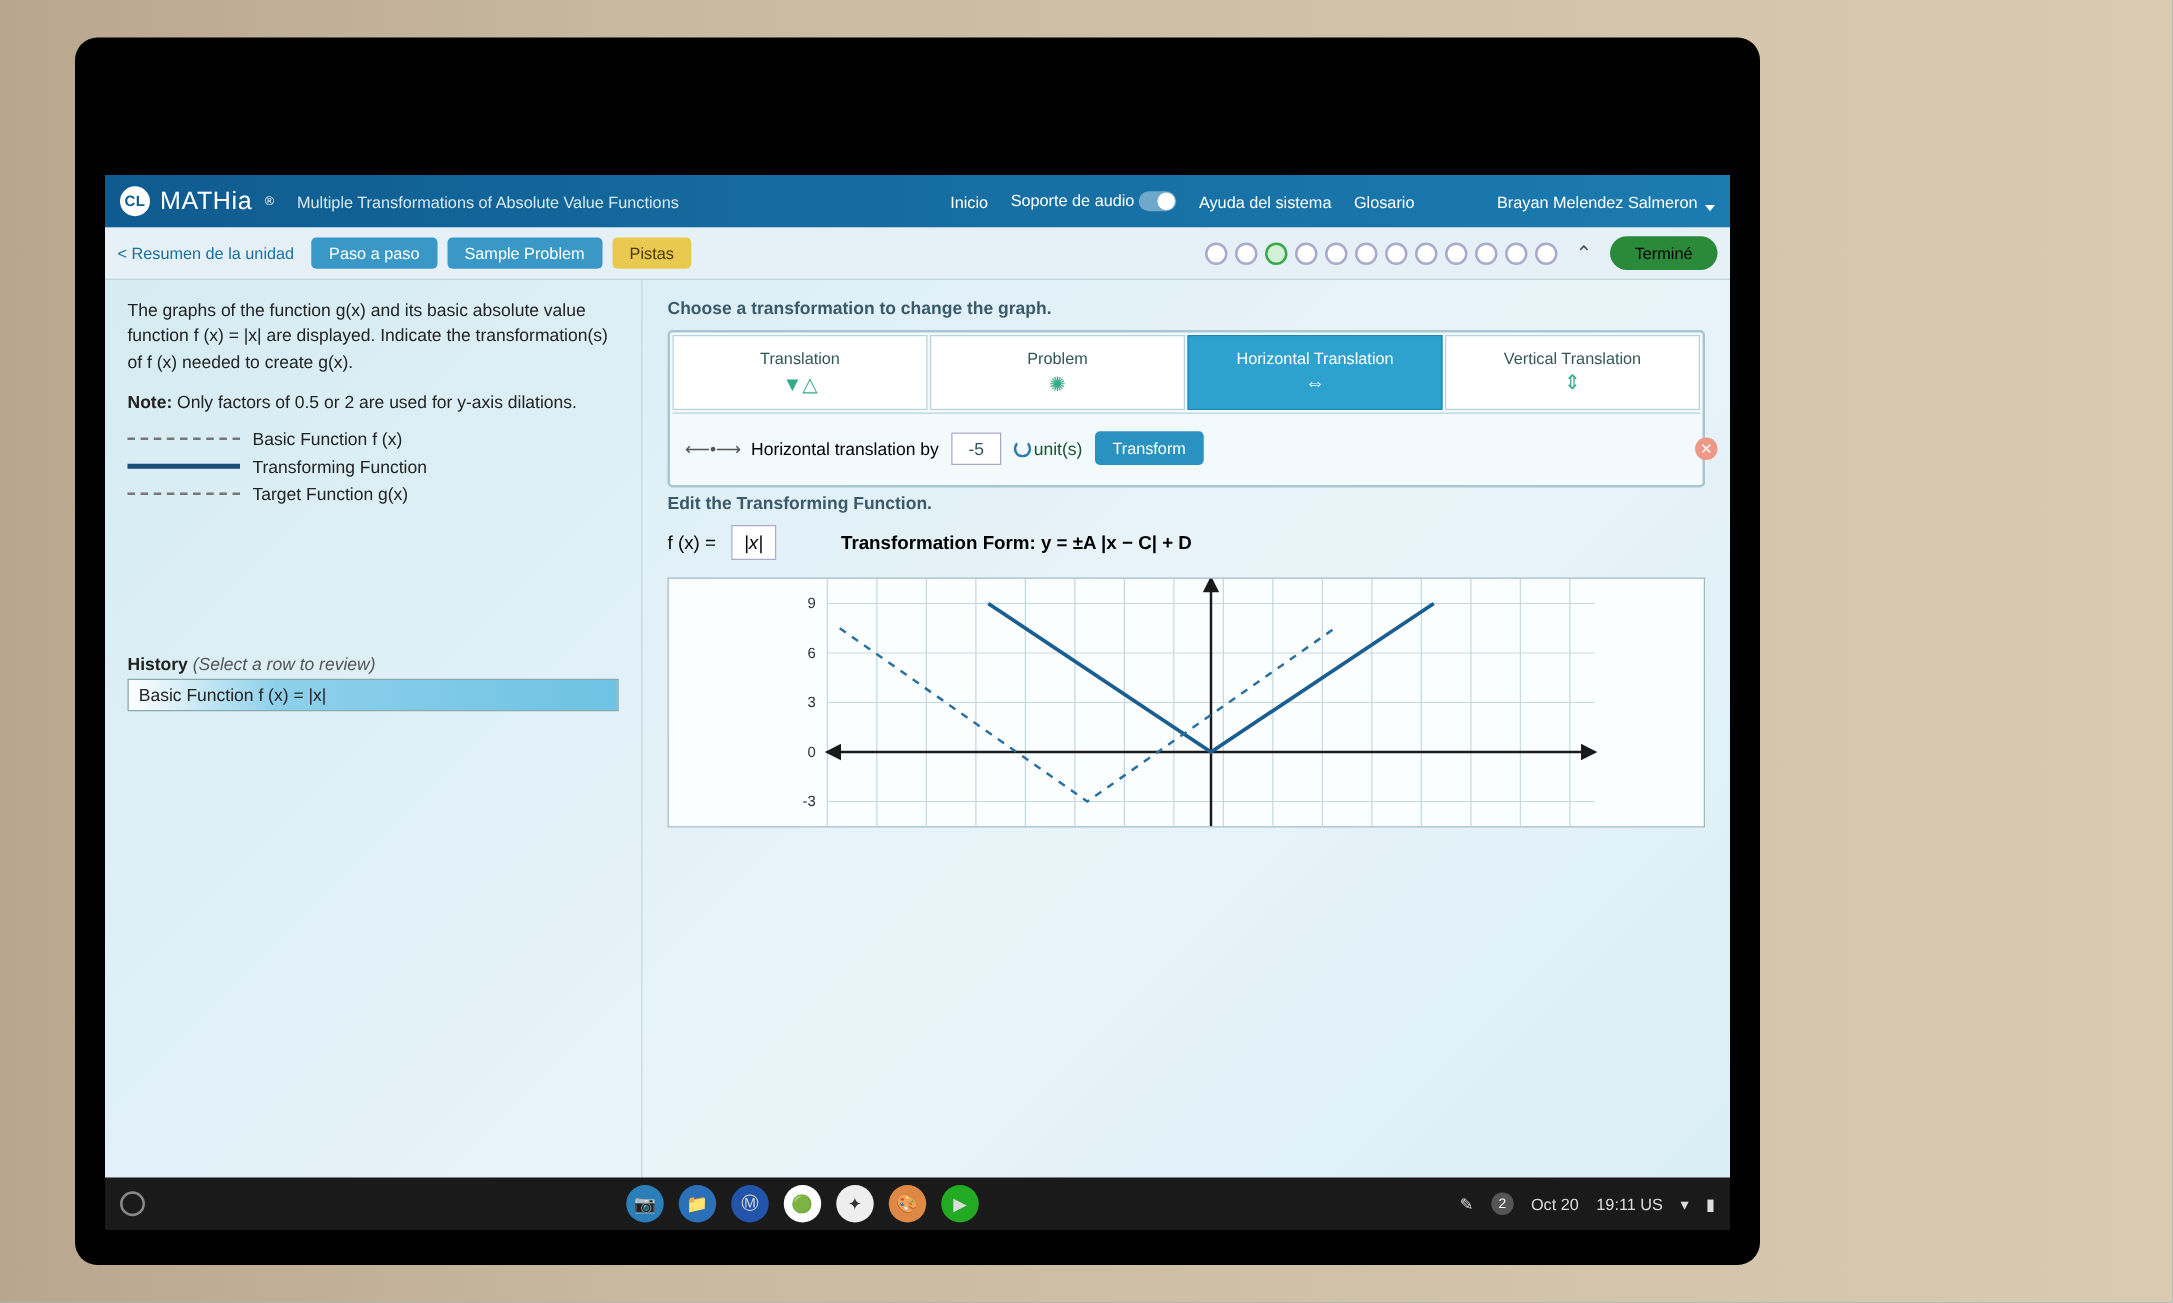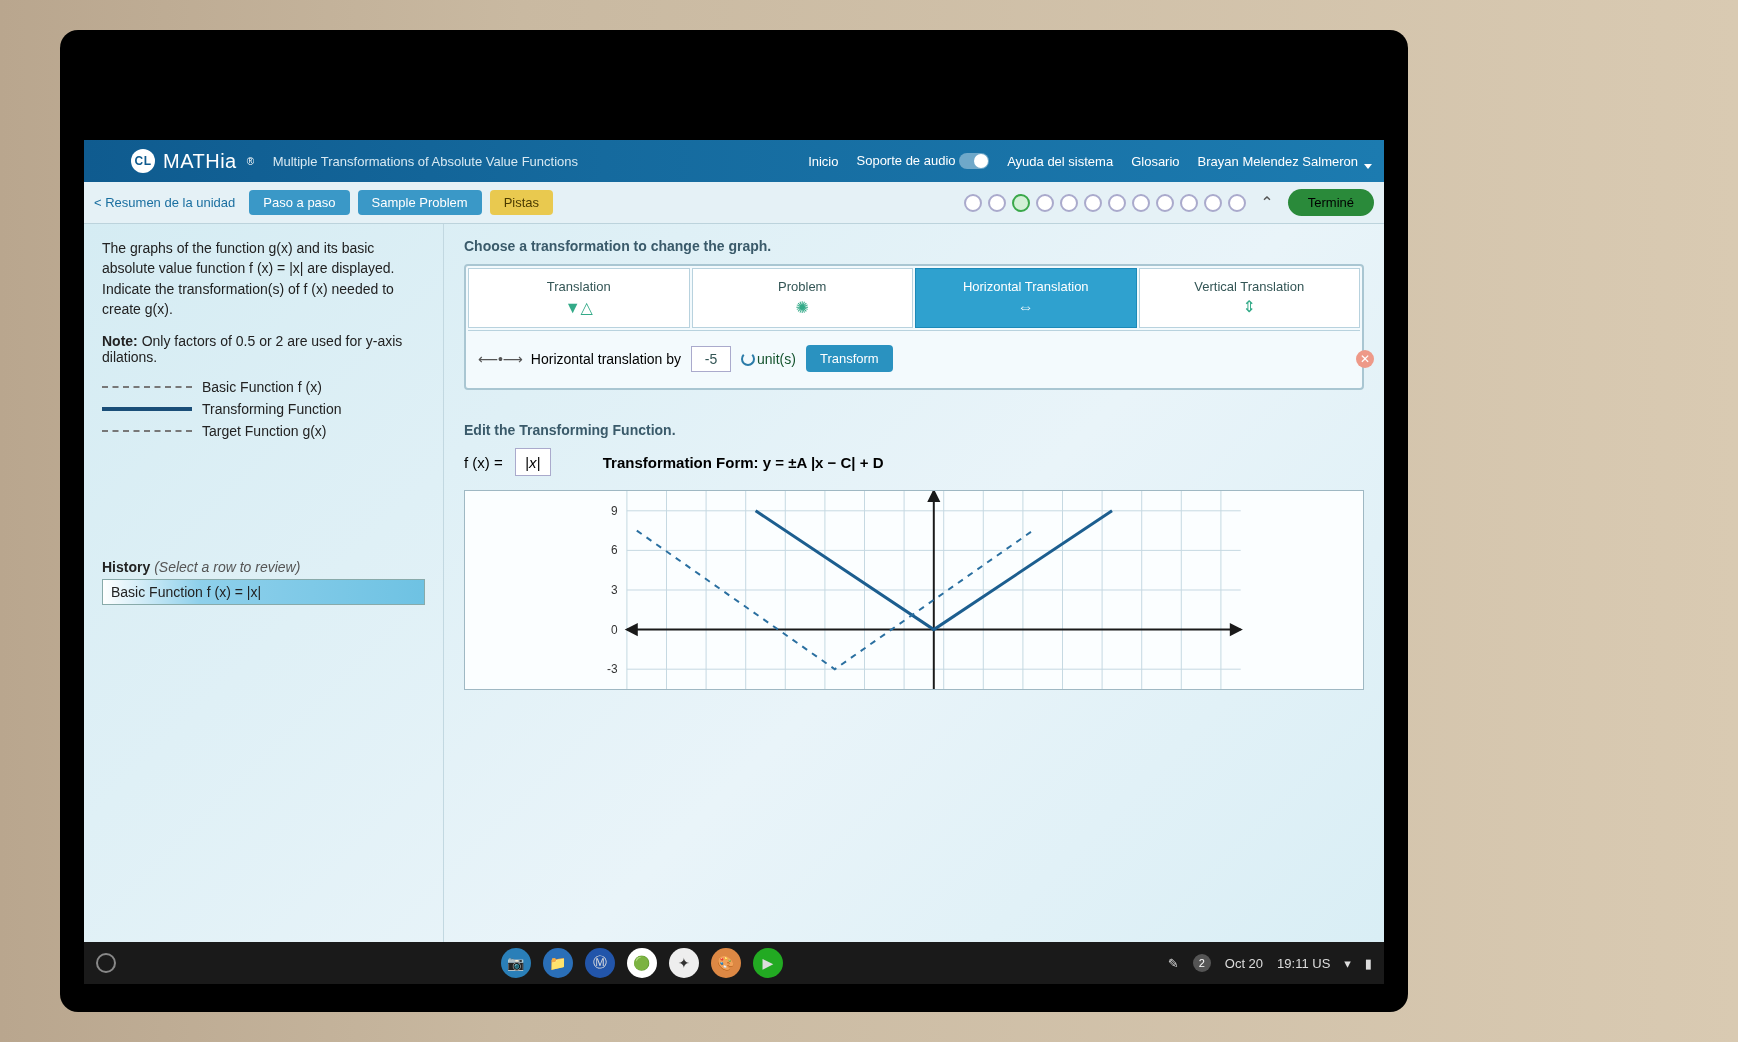--- a/index.html
+++ b/index.html
@@ -42,35 +42,35 @@
     gap: 18px;
   }
   .brand {
     display: flex; align-items: center; gap: 8px;
     font-size: 20px; font-weight: 400; letter-spacing: 0.5px;
   }
   .brand .logo {
     width: 24px; height: 24px; border-radius: 50%;
     background: #fff; color: #0f5b8f;
     display: inline-flex; align-items: center; justify-content: center;
-    font-size: 12px; font-weight: bold; margin-left: 35px;
+    font-size: 12px; font-weight: bold;
   }
   .brand sup { font-size: 10px; margin-left: 2px; }
   .subtitle { font-size: 13px; color: #d7e9f2; flex: 0 0 auto; }
   .header-spacer { flex: 1; }
   .hdr-link { font-size: 13px; color: #fff; cursor: pointer; }
   .toggle {
     width: 30px; height: 16px; border-radius: 8px; background: #6fa8c9;
     position: relative; display: inline-block; vertical-align: middle;
   }
   .toggle::after {
     content: ""; position: absolute; width: 14px; height: 14px;
     background: #fff; border-radius: 50%; top: 1px; right: 1px;
   }
-  .user { display: flex; align-items: flex-end; gap: 6px; }
+  .user { display: flex; align-items: flex-end; gap: 6px; margin-left: 48px; }
   .caret-down { width:0;height:0;border-left:4px solid transparent;border-right:4px solid transparent;border-top:5px solid #fff;}
 
   
   .toolbar {
     height: 42px;
     background: #e5f1f6;
     display: flex; align-items: center;
     padding: 0 10px;
     gap: 8px;
     border-bottom: 1px solid #bcd3dc;
@@ -98,21 +98,21 @@
     padding: 6px 20px; border-radius: 14px; font-size: 13px;
   }
 
   
   .content {
     position: absolute; left:0; right:0; top:84px; bottom:42px;
     display: flex;
     background: linear-gradient(135deg,#d5ecf3 0%, #e9f4f9 60%, #d9eef5 100%);
   }
   .left-col {
-    width: 360px; padding: 14px 18px;
+    width: 430px; padding: 14px 18px;
     font-size: 14px; color: #222;
     border-right: 1px solid #c2d8e1;
     overflow: hidden;
   }
   .intro { line-height: 1.45; }
   .note { margin-top: 14px; }
   .note b { font-weight: bold; }
   .legend { margin-top: 14px; font-size: 14px; }
   .legend-row { display:flex; align-items:center; gap:10px; margin:6px 0;}
   .swatch {
@@ -191,21 +191,21 @@
     color:#14532d;
   }
   .unit-spinner .spin {
     width:14px;height:14px;border:2px solid #2a7ba8;border-top-color:transparent;
     border-radius:50%;
   }
   .transform-btn {
     background:#2a92c0;color:#fff;border:none;padding:6px 14px;border-radius:4px;font-size:13px;
   }
 
-  .edit-section { margin-top: 32px; }
+  .edit-section { margin-top: 4px; }
   .fx-row { display:flex; align-items:center; gap:12px; font-size:15px; margin-top:8px;}
   .fx-box {
     width:36px;height:28px;border:1px solid #aac;background:#fff;
     display:inline-flex;align-items:center;justify-content:center;
     font-style:italic;
   }
   .tform-form { margin-left:40px; font-weight:bold; }
 
   .graph-area {
     margin-top: 14px;

